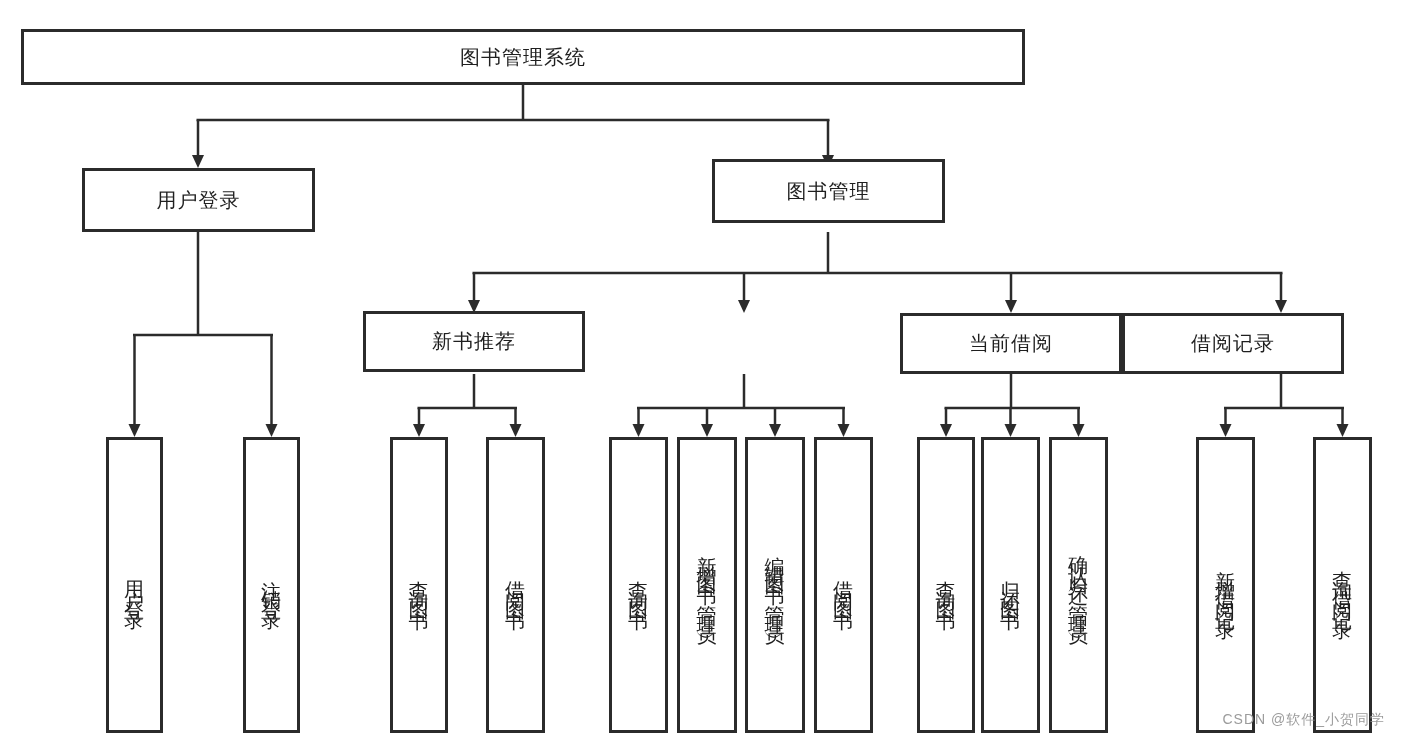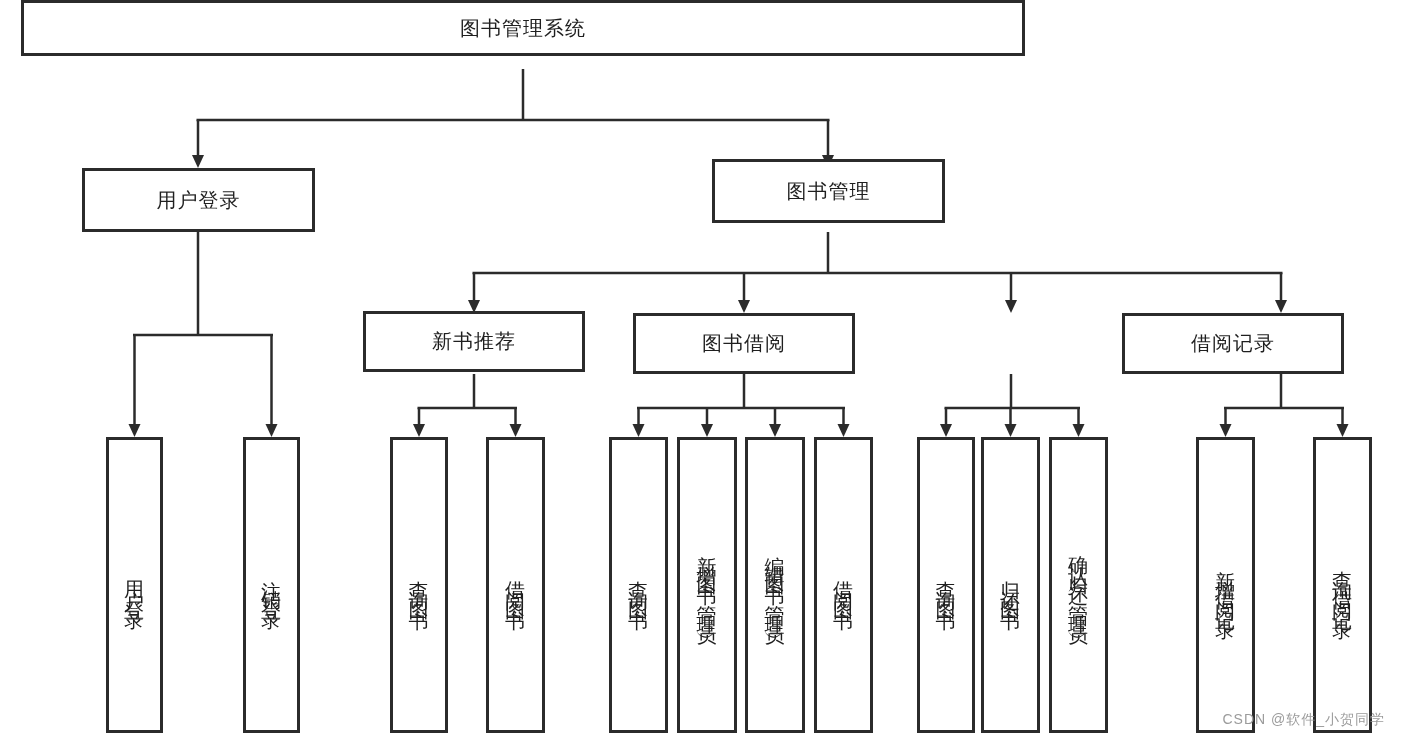--- a/index.html
+++ b/index.html
@@ -92,36 +92,36 @@
     <g>
       <line class="cline" x1="1281" y1="374" x2="1281" y2="409"></line>
       <line class="cline" x1="1224" y1="408" x2="1344" y2="408"></line>
       <line class="cline" x1="1225.5" y1="408" x2="1225.5" y2="426"></line>
       <line class="cline" x1="1342.5" y1="408" x2="1342.5" y2="426"></line>
       <polygon class="arrow" points="1219.5,424 1231.5,424 1225.5,437"></polygon>
       <polygon class="arrow" points="1336.5,424 1348.5,424 1342.5,437"></polygon>
     </g>
   </svg>
 
-  <div class="node hbox" style="left:21px;top:0;width:1004px;height:56px">
+  <div class="node hbox" style="left:21px;top:29px;width:1004px;height:56px">
     <span>图书管理系统</span>
   </div>
 
   <div class="node hbox" style="left:82px;top:168px;width:233px;height:64px">
     <span>用户登录</span>
   </div>
   <div class="node hbox" style="left:712px;top:159px;width:233px;height:64px">
     <span>图书管理</span>
   </div>
 
   <div class="node hbox" style="left:363px;top:311px;width:222px;height:61px">
     <span>新书推荐</span>
   </div>
-  <div class="node hbox" style="left:633px;top:313px;width:222px;height:61px">
-    <span>图书借阅</span>
+  <div class="node hbox" style="left:900px;top:313px;width:222px;height:61px">
+    <span>当前借阅</span>
   </div>
   <div class="node hbox" style="left:1122px;top:313px;width:222px;height:61px">
     <span>借阅记录</span>
   </div>
 
   <div class="node vbox" style="left:106px;top:437px;width:57px;height:296px">
     <span class="vtext">用户登录</span>
   </div>
   <div class="node vbox" style="left:243px;top:437px;width:57px;height:296px">
     <span class="vtext">注销登录</span>

